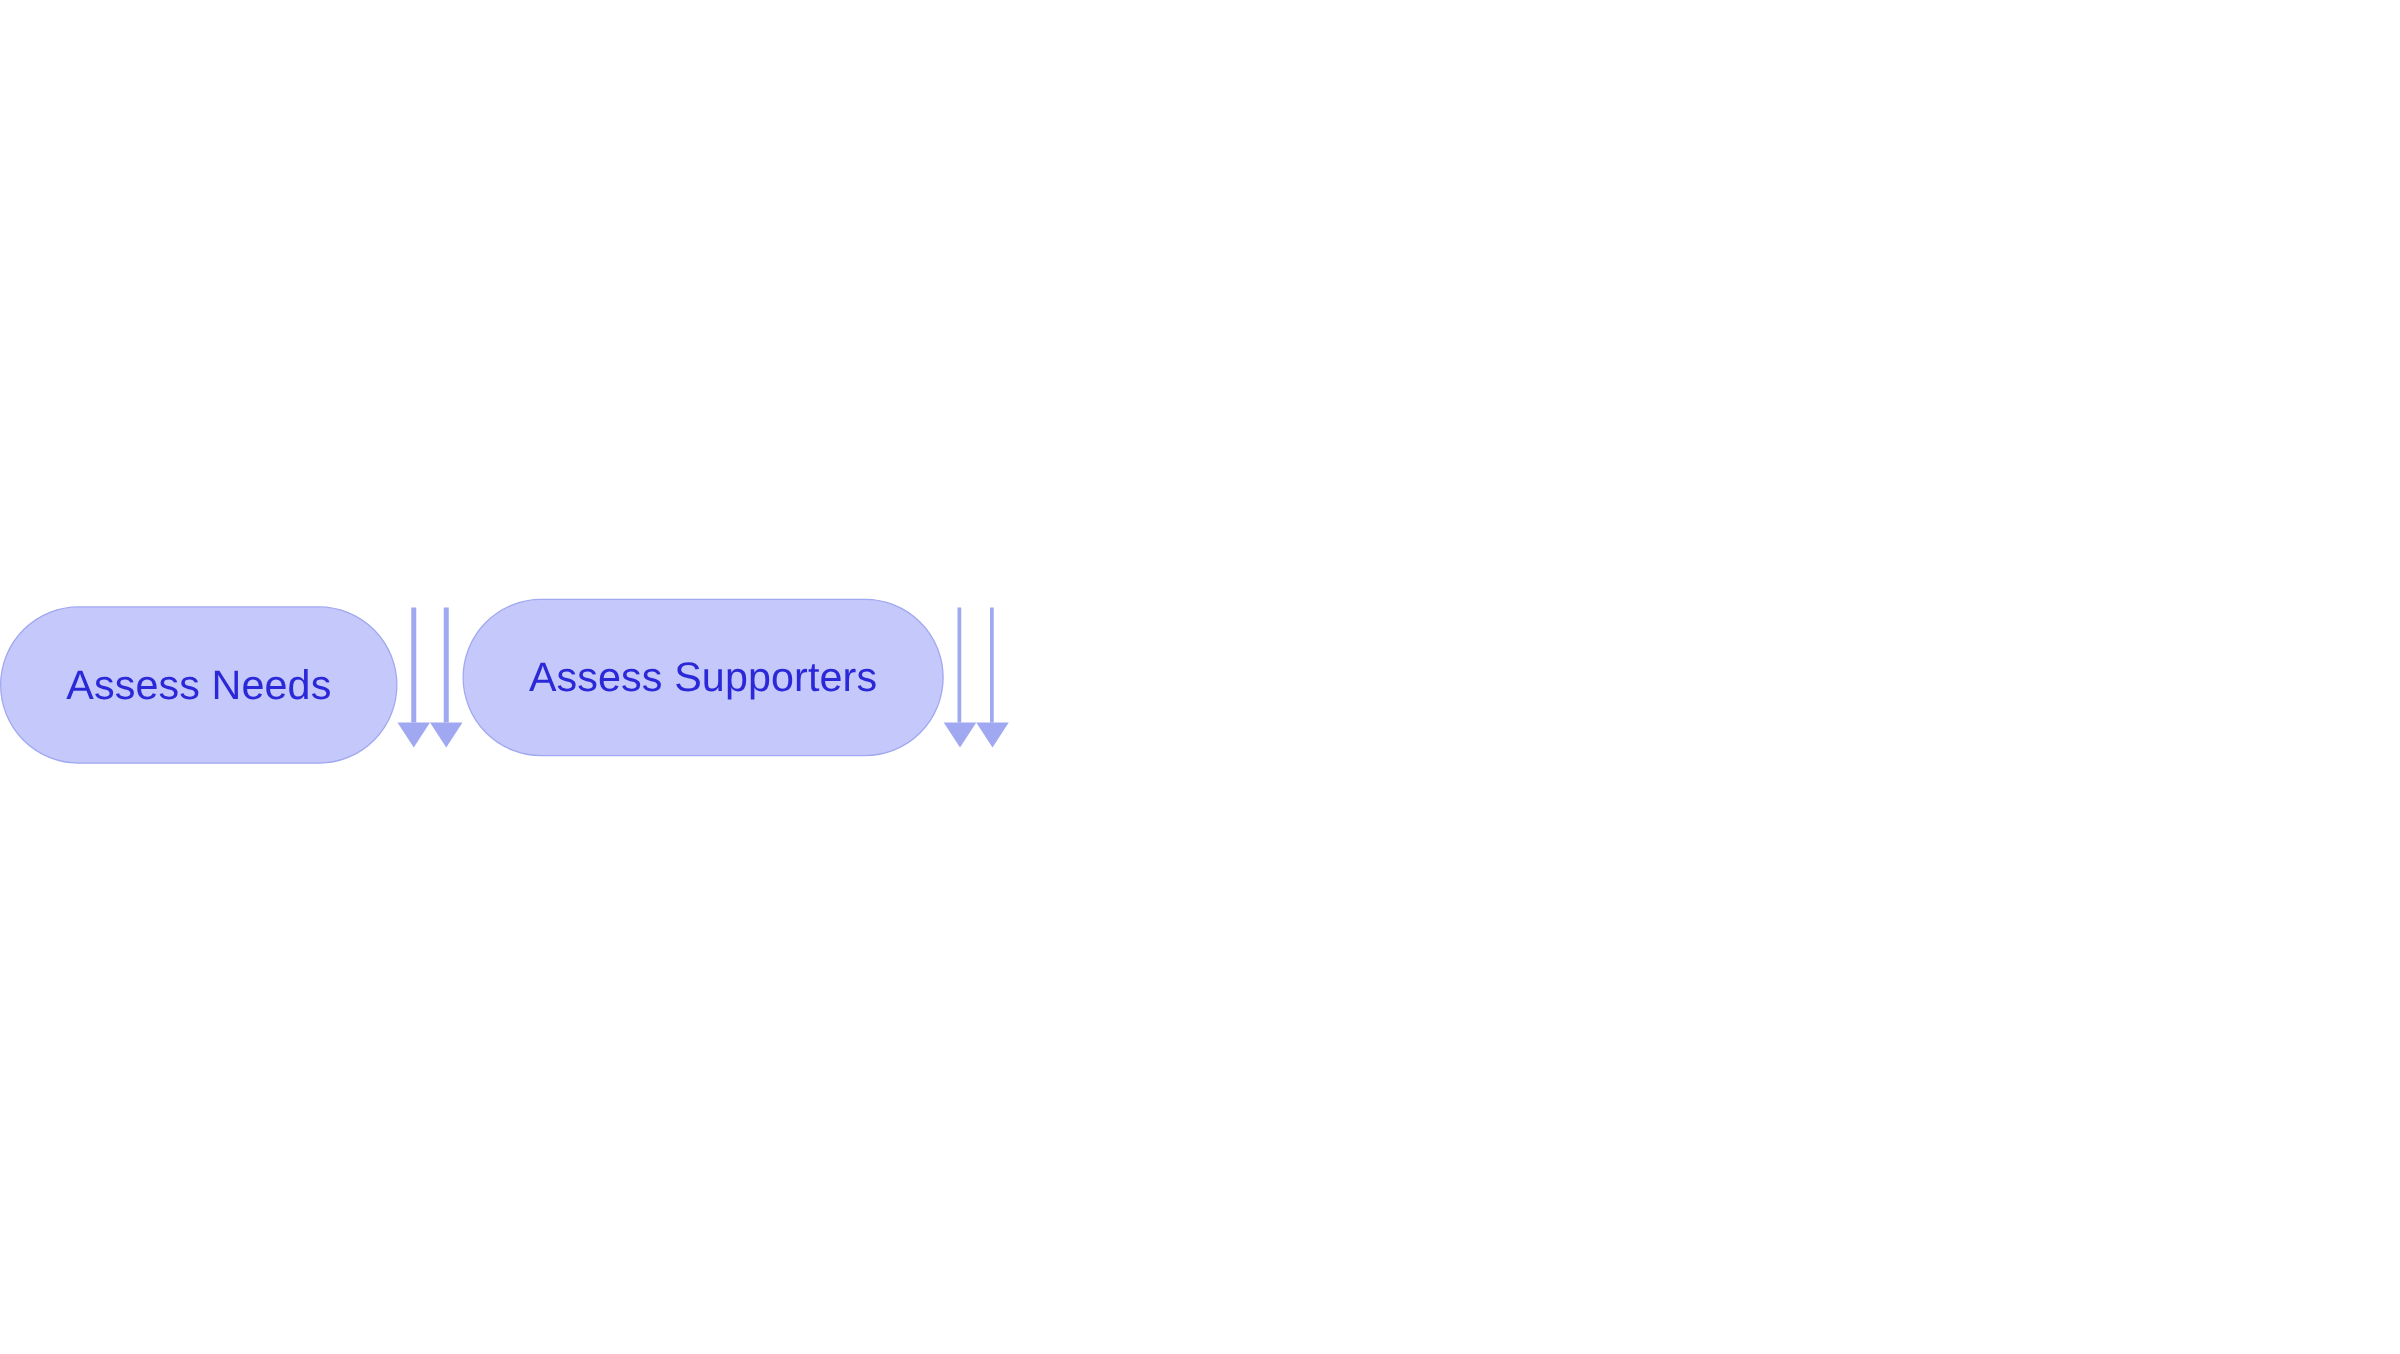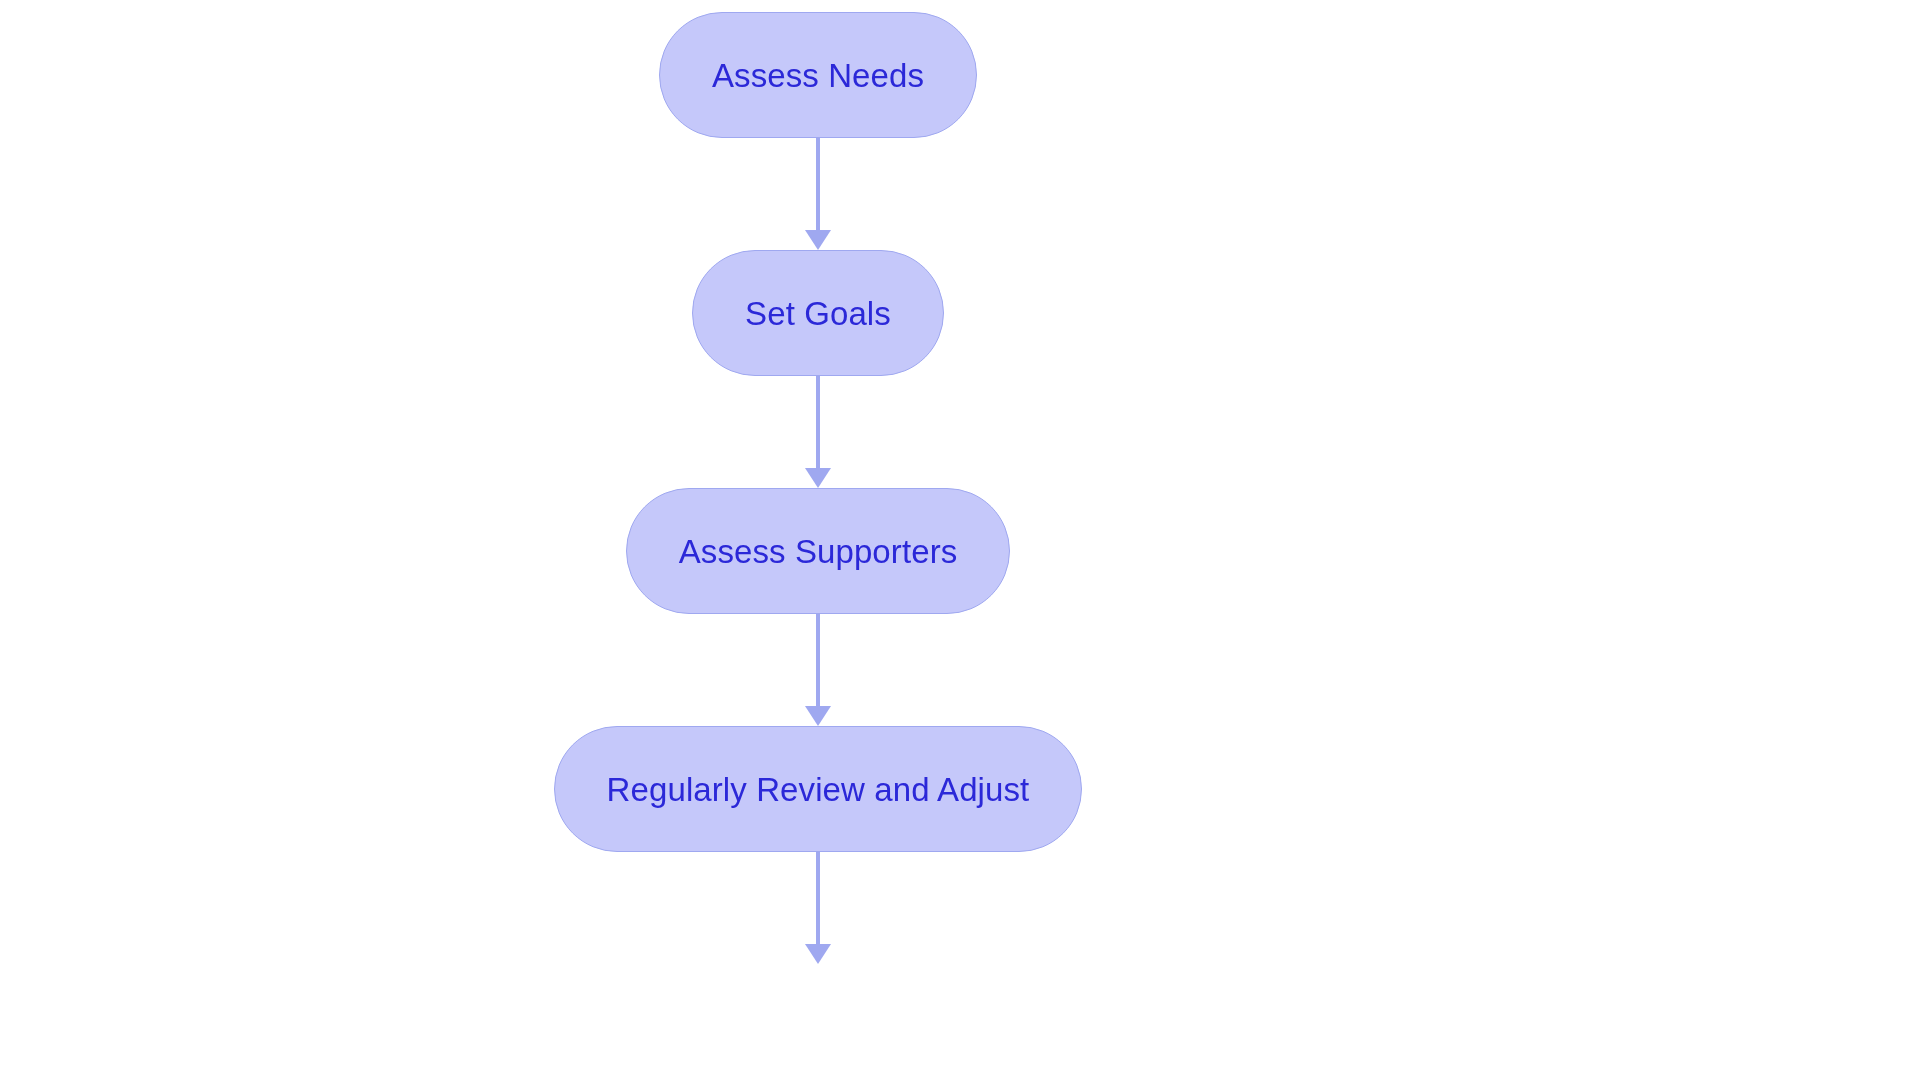--- a/index.html
+++ b/index.html
@@ -21,21 +21,21 @@
     background: #ffffff;
   }
 
   .flow-column {
     position: absolute;
     left: 0;
     top: 0;
     width: 1636px;
     height: 1083px;
     display: flex;
-    flex-direction: column;
+    flex-direction: row;
     align-items: center;
   }
 
   .node {
     box-sizing: border-box;
     height: 126px;
     background: #c5c8fa;
     border: 1.6px solid #9fa8f0;
     border-radius: 63px;
     display: flex;
@@ -81,41 +81,35 @@
 
     <div class="node node-0">
       <span>Assess Needs</span>
     </div>
 
     <div class="connector">
       <div class="line"></div>
       <div class="arrowhead"></div>
     </div>
 
-    <div class="node node-1">
-      <span>Set Goals</span>
-    </div>
 
     <div class="connector">
       <div class="line"></div>
       <div class="arrowhead"></div>
     </div>
 
     <div class="node node-2">
       <span>Assess Supporters</span>
     </div>
 
     <div class="connector">
       <div class="line"></div>
       <div class="arrowhead"></div>
     </div>
 
-    <div class="node node-3">
-      <span>Regularly Review and Adjust</span>
-    </div>
 
     <div class="connector">
       <div class="line"></div>
       <div class="arrowhead"></div>
     </div>
 
 
   </div>
 </div>
 

